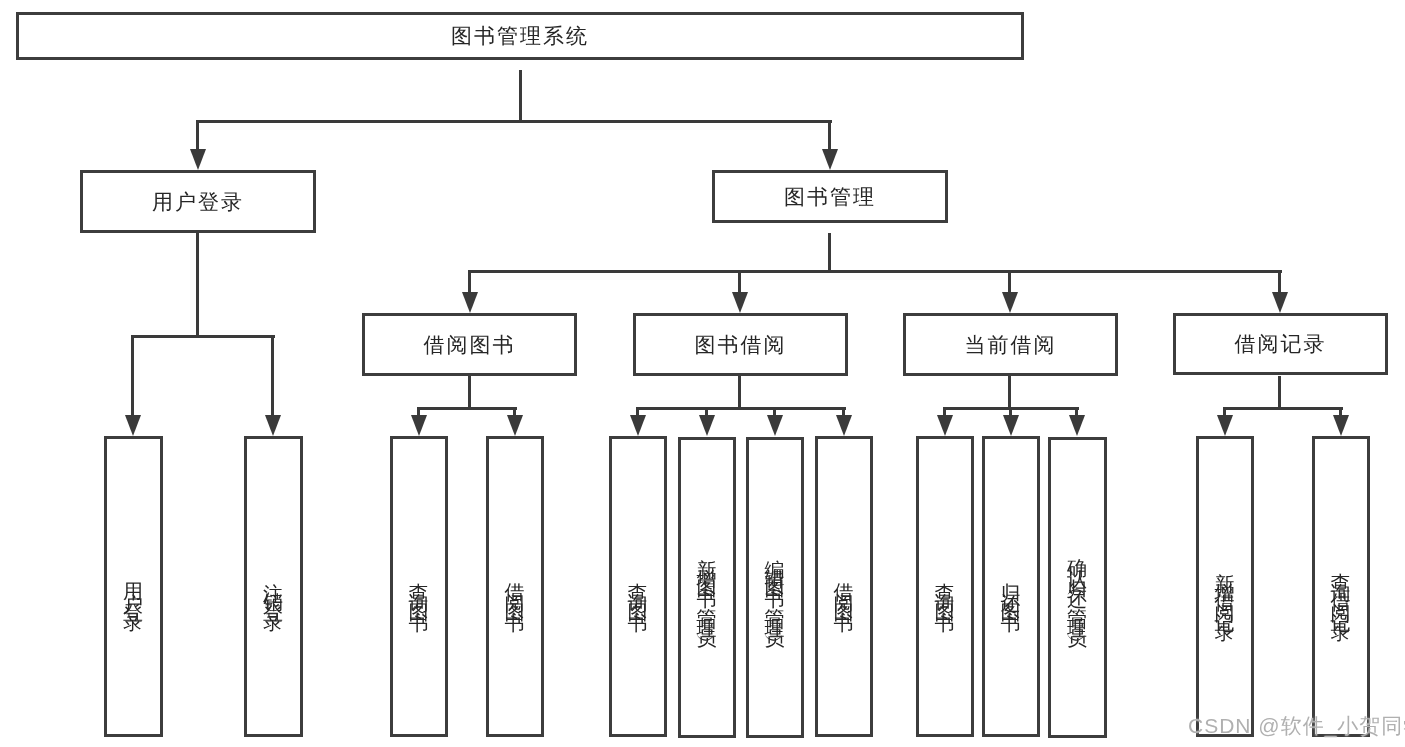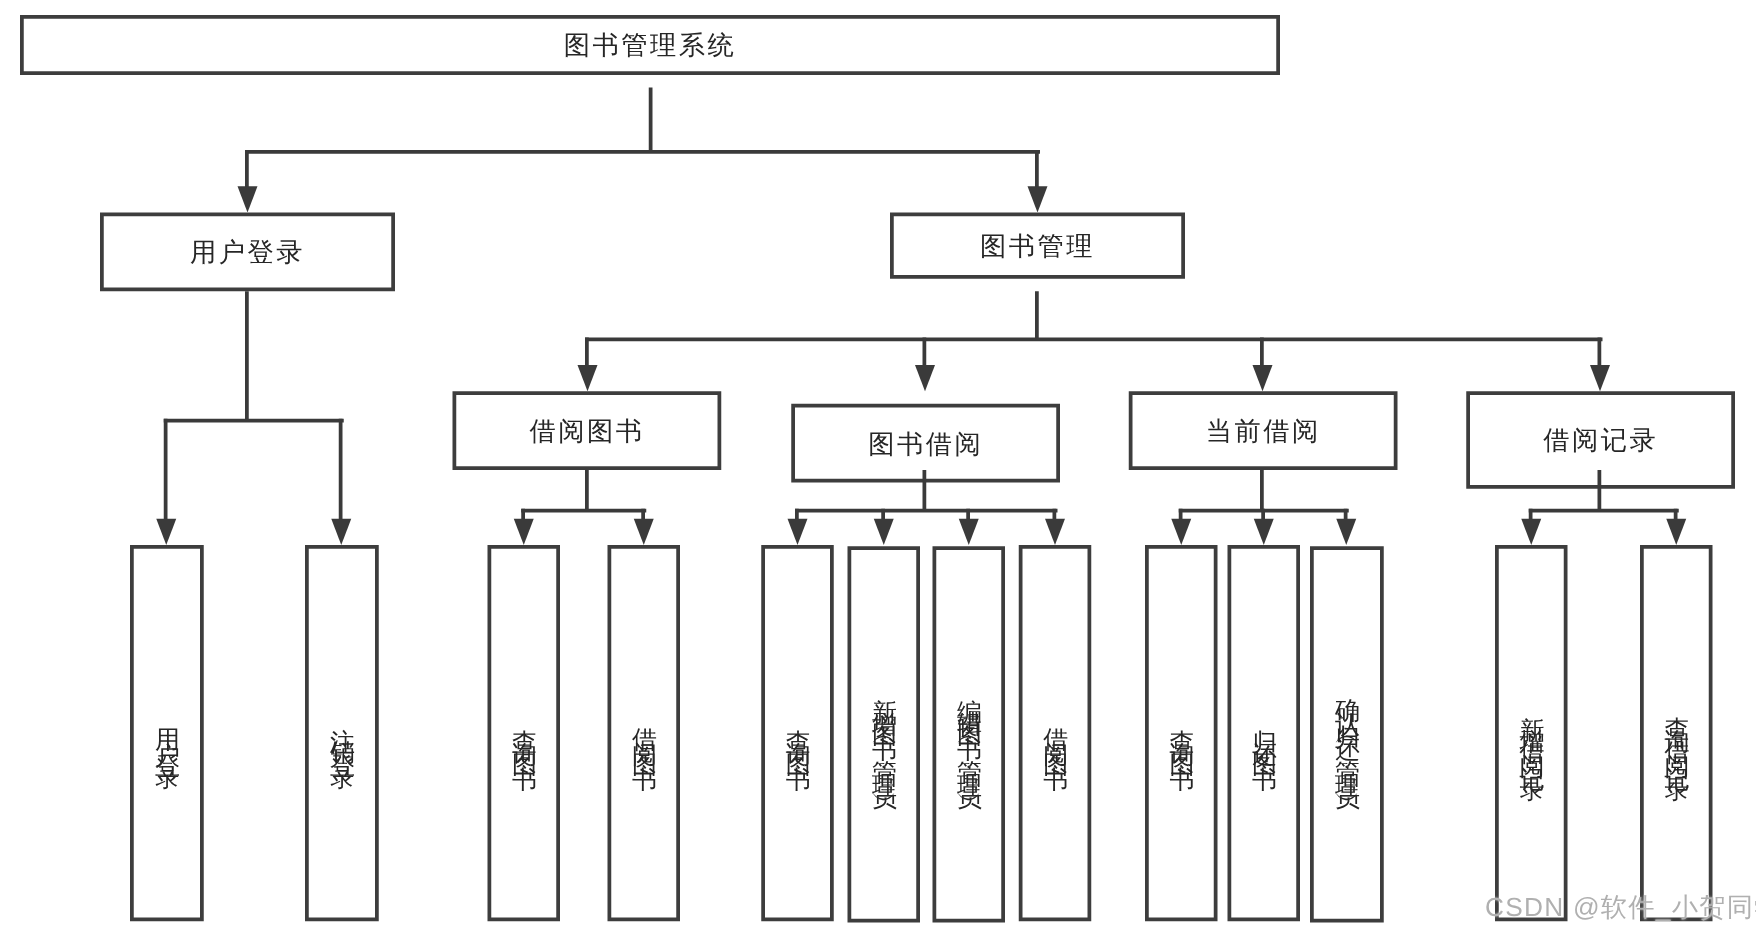--- a/index.html
+++ b/index.html
@@ -92,27 +92,27 @@
   <div class="vl" style="left:738px; top:270px; height:24px;"></div>
   <div class="arr" style="left:732px; top:292px;"></div>
   <div class="vl" style="left:1008px; top:270px; height:24px;"></div>
   <div class="arr" style="left:1002px; top:292px;"></div>
   <div class="vl" style="left:1278px; top:270px; height:24px;"></div>
   <div class="arr" style="left:1272px; top:292px;"></div>
 
   <div class="box h" style="left:362px; top:313px; width:215px; height:63px;">
     <span>借阅图书</span>
   </div>
-  <div class="box h" style="left:633px; top:323px; width:215px; height:63px;">
+  <div class="box h" style="left:633px; top:313px; width:215px; height:63px;">
     <span>图书借阅</span>
   </div>
   <div class="box h" style="left:903px; top:313px; width:215px; height:63px;">
     <span>当前借阅</span>
   </div>
-  <div class="box h" style="left:1173px; top:313px; width:215px; height:78px;">
+  <div class="box h" style="left:1173px; top:313px; width:215px; height:62px;">
     <span>借阅记录</span>
   </div>
 
   <div class="vl" style="left:468px; top:376px; height:33px;"></div>
   <div class="hl" style="left:417px; top:407px; width:100px;"></div>
   <div class="vl" style="left:417px; top:407px; height:10px;"></div>
   <div class="arr" style="left:411px; top:415px;"></div>
   <div class="vl" style="left:513px; top:407px; height:10px;"></div>
   <div class="arr" style="left:507px; top:415px;"></div>
 

